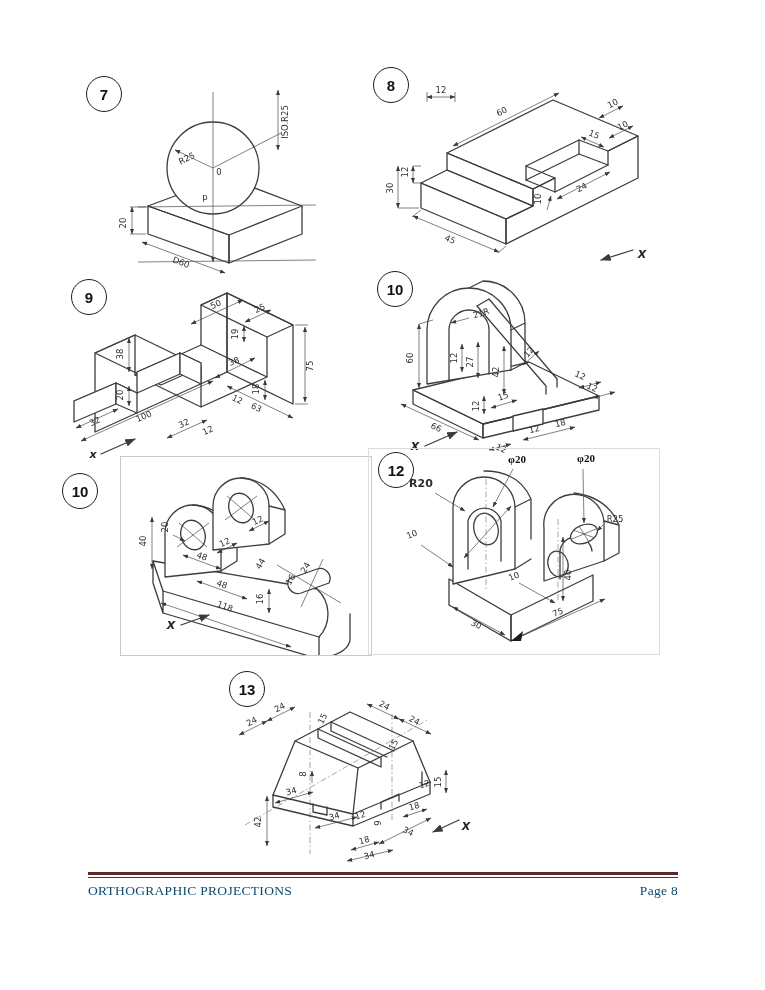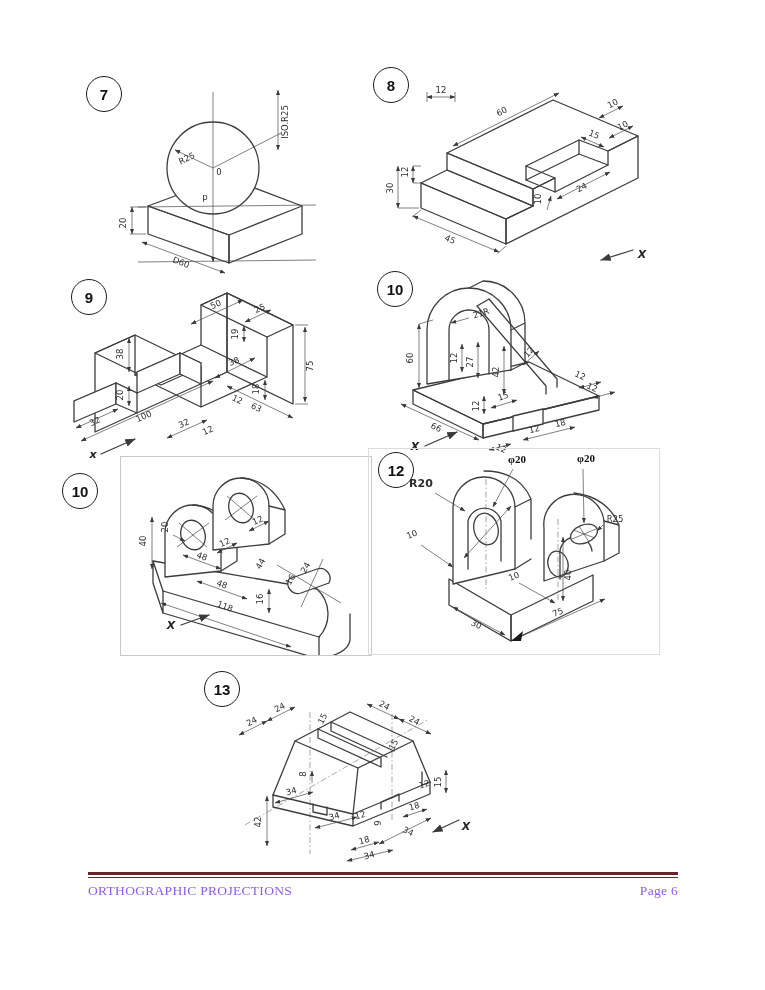--- a/index.html
+++ b/index.html
@@ -14,21 +14,21 @@
   svg .obj{fill:none;stroke:#3d3d3d;stroke-width:1.3;stroke-linejoin:round;stroke-linecap:round;}
   svg .objw{fill:#ffffff;stroke:#3d3d3d;stroke-width:1.3;stroke-linejoin:round;}
   svg .thin{fill:none;stroke:#4a4a4a;stroke-width:0.7;}
   svg .cl{fill:none;stroke:#6b6b6b;stroke-width:0.6;stroke-dasharray:6 2.5 1.5 2.5;}
   svg .dtxt{font:8.5px "DejaVu Sans",sans-serif;fill:#2d2d2d;text-anchor:middle;}
   svg .dtxtb{font:bold 11px "Liberation Serif",serif;fill:#101010;text-anchor:middle;}
   svg .axis{font:italic bold 11px "DejaVu Sans",sans-serif;fill:#222;text-anchor:middle;}
   #footer{position:absolute;left:88px;top:872px;width:590px;}
   #footer .rule{height:2px;border-top:3px solid #5d2a27;border-bottom:1px solid #5d2a27;}
   #footer .row{display:flex;justify-content:space-between;margin-top:5px;
-               font:13.5px "Liberation Serif",serif;color:#8b5cf6;letter-spacing:0.3px;}
+               font:13.5px "Liberation Serif",serif;color:#0c4a6e;letter-spacing:0.3px;}
 </style>
 </head>
 <body>
 
 <div id="page">
 
   <svg width="0" height="0" style="position:absolute">
     <defs>
       <marker id="ae" viewBox="0 0 8 6" refX="7.5" refY="3" markerWidth="8" markerHeight="6" orient="auto">
         <path d="M0,0 L8,3 L0,6 Z" fill="#3a3a3a"></path>
@@ -278,21 +278,21 @@
     <text class="dtxtb" transform="translate(148,14)">φ20</text>
     <text class="dtxtb" transform="translate(217,13)">φ20</text>
     <text class="dtxt" transform="translate(246,73)">R25</text>
     <text class="dtxt" transform="translate(44,88) rotate(-22)">10</text>
     <text class="dtxt" transform="translate(146,130) rotate(-22)">10</text>
     <text class="dtxt" transform="translate(202,126) rotate(-90)">40</text>
     <text class="dtxt" transform="translate(106,178) rotate(26)">30</text>
     <text class="dtxt" transform="translate(190,166) rotate(-22)">75</text>
   </svg>
 
-  <div class="fignum" style="left:204px;top:671px">
+  <div class="fignum" style="left:229px;top:671px">
     <span>13</span>
     </div>
   <svg class="figsvg" style="left:215px;top:662px" width="265" height="210">
     <g>
       <path class="cl" d="M95,50 L95,192 M177,52 L177,158 M30,163 L214,57"></path>
       <path class="obj" d="M80,79 L135,50 L198,79 L143,106 Z"></path>
       <path class="obj" d="M103,67 L166,96 M116,60 L179,89 M103,67 L103,76 M166,96 L166,105 M103,76 L166,105 M116,60 L116,69 M116,69 L172,95"></path>
       <path class="obj" d="M80,79 L58,133 M143,106 L138,152 M198,79 L215,120"></path>
       <path class="obj" d="M58,133 L138,152 L215,120"></path>
       <path class="obj" d="M58,133 L58,145 L138,164 L138,152 M138,164 L215,132 L215,120"></path>
@@ -332,17 +332,17 @@
     <text class="dtxt" transform="translate(155,196) rotate(-15)">34</text>
     <text class="dtxt" transform="translate(210,125) rotate(-15)">12</text>
     <text class="dtxt" transform="translate(226,120) rotate(-90)">15</text>
     <text class="axis" transform="translate(251,168)">X</text>
   </svg>
 
   <div id="footer">
     <div class="rule"></div>
     <div class="row">
       <span>ORTHOGRAPHIC PROJECTIONS</span>
-      <span>Page 6</span>
+      <span>Page 8</span>
     </div>
   </div>
 
 </div>
 
 </body></html>

